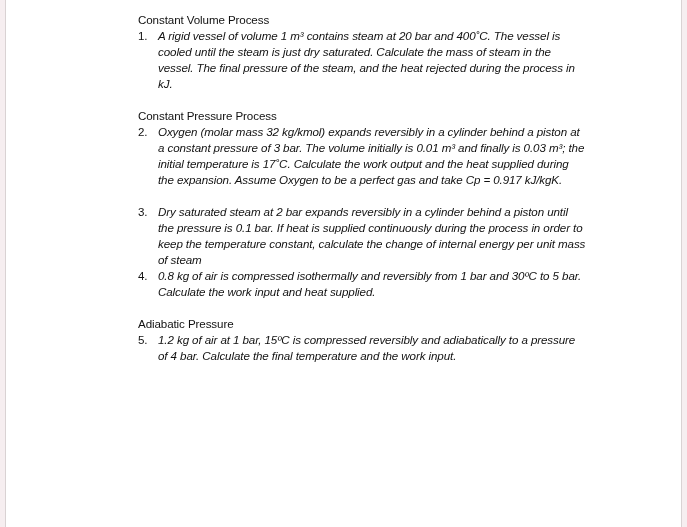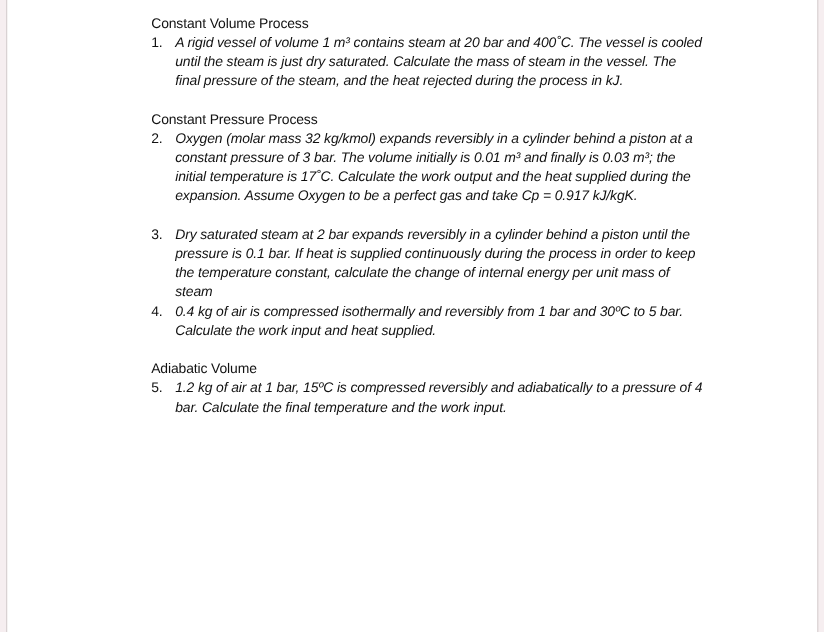--- a/index.html
+++ b/index.html
@@ -15,21 +15,21 @@
       background: #f6eef0; border-right: 1px solid #d9d2d3;
     }
     .edge-right {
       position: absolute; right: 0; top: 0; width: 5px; height: 527px;
       background: #f6eef0; border-left: 1px solid #d9d2d3;
     }
     .doc {
       position: absolute; left: 126px; top: 12px; width: 460px;
       font-size: 11.6px; line-height: 16px; letter-spacing: -0.1px;
     }
-    .section { margin-bottom: 16px; }
+    .section { margin-bottom: 16px; margin-left: 12px; }
     .section-title { margin: 0; font-weight: normal; font-size: 11.6px; }
     .problem { display: flex; }
     .num { width: 20px; flex: 0 0 20px; }
     .text { flex: 1; width: 434px; font-style: italic; }
   </style>
 </head>
 <body>
 
 <div class="edge-left"></div>
 <div class="edge-right"></div>
@@ -52,25 +52,25 @@
     </div>
   </div>
 
   <div class="section">
     <div class="problem">
       <span class="num">3.</span>
       <span class="text">Dry saturated steam at 2 bar expands reversibly in a cylinder behind a piston until the pressure is 0.1 bar. If heat is supplied continuously during the process in order to keep the temperature constant, calculate the change of internal energy per unit mass of steam</span>
     </div>
     <div class="problem">
       <span class="num">4.</span>
-      <span class="text">0.4 kg of air is compressed isothermally and reversibly from 1 bar and 30ºC to 5 bar. Calculate the work input and heat supplied.</span>
+      <span class="text">0.8 kg of air is compressed isothermally and reversibly from 1 bar and 30ºC to 5 bar. Calculate the work input and heat supplied.</span>
     </div>
   </div>
 
   <div class="section">
-    <div class="section-title">Adiabatic Volume</div>
+    <div class="section-title">Adiabatic Pressure</div>
     <div class="problem">
       <span class="num">5.</span>
       <span class="text">1.2 kg of air at 1 bar, 15ºC is compressed reversibly and adiabatically to a pressure of 4 bar. Calculate the final temperature and the work input.</span>
     </div>
   </div>
 
 </div>
 
 </body></html>

